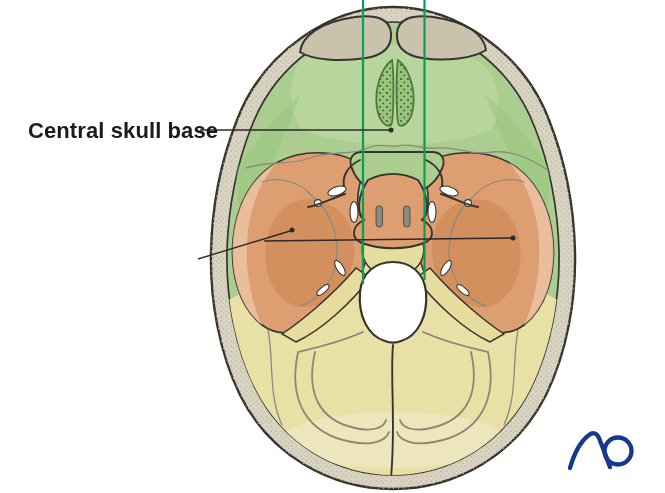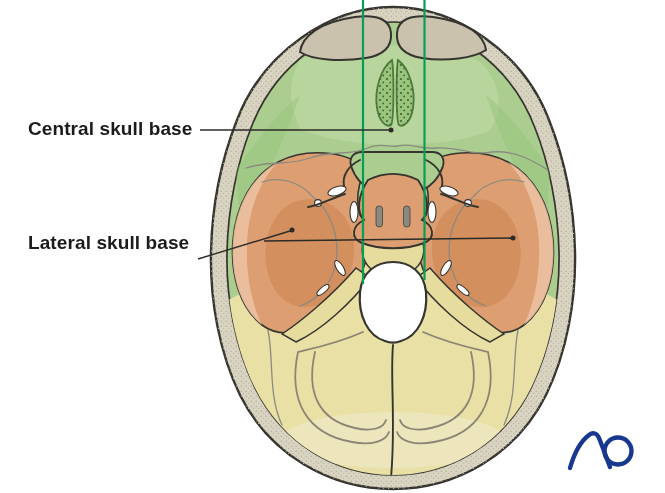--- a/index.html
+++ b/index.html
@@ -2,21 +2,21 @@
 <html style="--central-green: #abce90; --green-light: #bcd8a2; --green-dark: #98c47c; --crista-outline: #4e7a3c; --lateral-orange: #dd9f72; --orange-light: #eec5a6; --orange-dark: #cf8a58; --posterior-cream: #e9e0a6; --cream-light: #f0e9c8; --cream-dark-line: #8a8574; --clivus-cream: #e6dc9e; --rim: #d9d3c1; --sinus-fill: #cbc2ad; --outline: #35342f; --suture-gray: #8a8a80; --guide-green: #089e55; --leader: #2b2b28; --label-text: #1b1b1b; --logo-blue: #17388e;"><head>
 <meta charset="utf-8">
 <style>
   html,body{margin:0;padding:0;background:#ffffff;}
   #stage{
     position:relative;width:665px;height:493px;background:#fff;overflow:hidden;
     font-family:"Liberation Sans","DejaVu Sans",sans-serif;
   }
   #art{position:absolute;left:0;top:0;}
   .anno-label{
-    position:absolute;color:var(--label-text);font-size:19px;font-weight:600;
+    position:absolute;color:var(--label-text);font-size:22px;font-weight:600;
     letter-spacing:.1px;white-space:nowrap;line-height:1.1;
   }
   #central-label{left:28px;top:119px;}
   #lateral-label{left:28px;top:233px;}
 
   
   .o-rim{fill:var(--rim);stroke:var(--outline);stroke-width:2.4;}
   .o-rim-stipple{fill:url(#stipple);stroke:none;}
   .o-inner{fill:var(--central-green);stroke:var(--outline);stroke-width:1.7;}
   .g-light{fill:var(--green-light);opacity:.7;}
@@ -157,14 +157,13 @@
 
     <g aria-label="AO">
       <title>AO</title>
       <path class="ao" d="M570 468 C574 454 581 441 589 435 C593 432 597 433 599 438 C603 448 607 459 610 467"></path>
       <circle class="ao" cx="618" cy="451" r="13.5"></circle>
     </g>
   </svg>
 
   <div id="central-label" class="anno-label">Central skull base</div>
 
-  <div id="lateral-label" class="anno-label">Lateral skull base</div>
 </div>
 
 </body></html>

